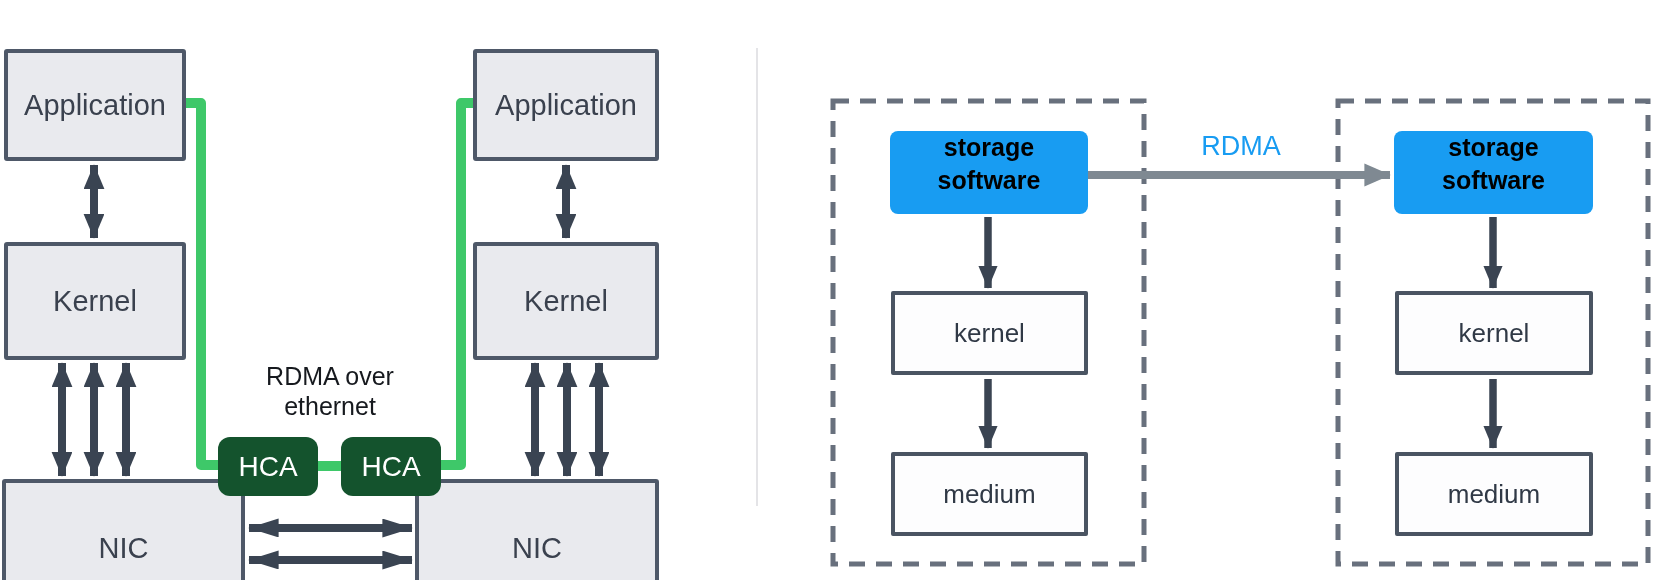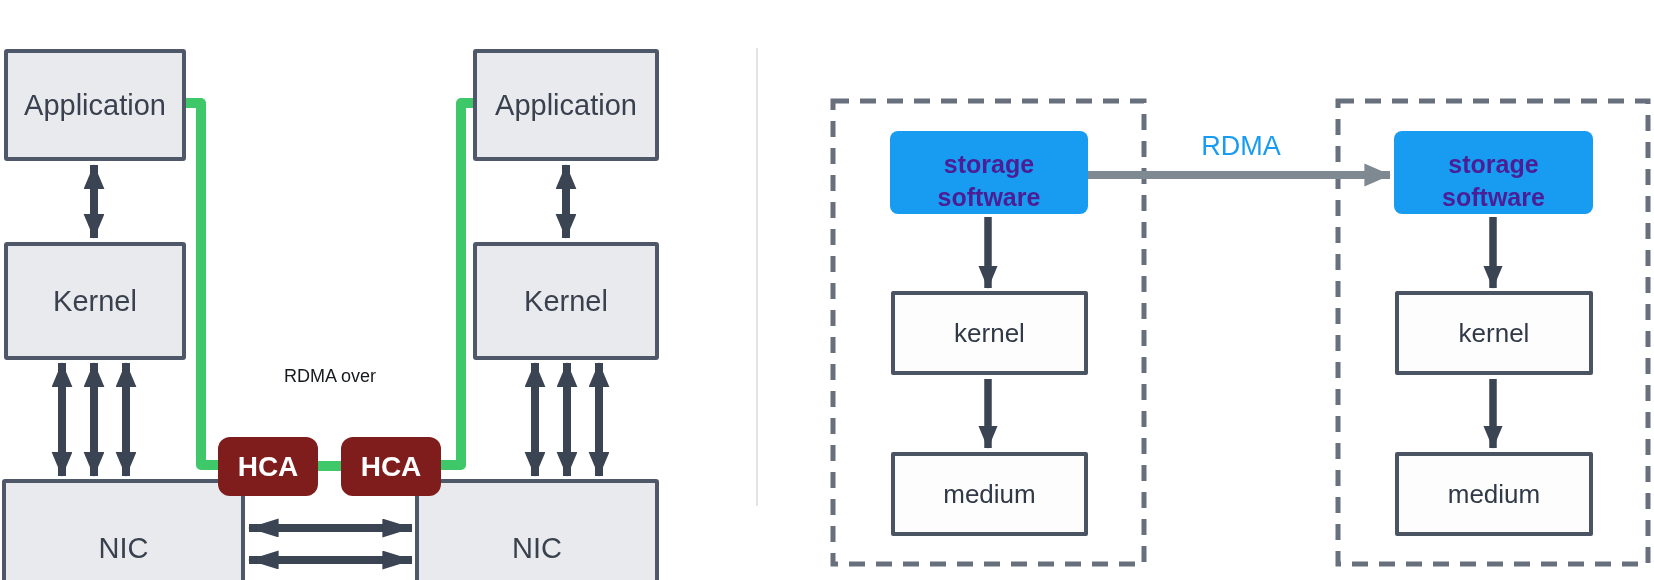--- a/index.html
+++ b/index.html
@@ -29,45 +29,45 @@
     background:#fdfdfe;
     border:4px solid #4a5462;
     border-radius:2px;
     font-size:26px;
     color:#303946;
   }
   .hca{
     position:absolute;
     box-sizing:border-box;
     display:flex;align-items:center;justify-content:center;
-    background:#7f1d1d;
+    background:#14532d;
     border-radius:12px;
     color:#ffffff;
-    font-weight:bold;
+    font-weight:normal;
     font-size:28px;
   }
   .storage{
     position:absolute;
     box-sizing:border-box;
-    display:flex;align-items:flex-end;justify-content:center;
+    display:flex;align-items:flex-start;justify-content:center;
     background:#189cf2;
     border-radius:8px;
-    color:#4c1d95;
+    color:#000000;
     font-weight:bold;
     font-size:25px;
     line-height:33px;
     text-align:center;
     padding:0 28px;
   }
   .link-label{
     position:absolute;
     left:240px;top:316px;width:180px;
     text-align:center;
     color:#16191e;
-    font-size:18px;
+    font-size:25px;
     line-height:30px;
   }
   .rdma-label{
     position:absolute;
     left:1155px;top:86px;width:172px;
     text-align:center;
     color:#189cf2;
     font-weight:normal;
     font-size:27px;
   }
@@ -155,20 +155,21 @@
 
     <div class="hca" style="left:218px;top:392px;width:100px;height:59px;">
       <span>HCA</span>
     </div>
     <div class="hca" style="left:341px;top:392px;width:100px;height:59px;">
       <span>HCA</span>
     </div>
 
     <div class="link-label">
       <div>RDMA over</div>
+      <div>ethernet</div>
     </div>
 
     <div class="storage" style="left:890px;top:86px;width:198px;height:83px;">
       <span>storage software</span>
     </div>
     <div class="box white" style="left:891px;top:246px;width:197px;height:84px;">
       <span>kernel</span>
     </div>
     <div class="box white" style="left:891px;top:407px;width:197px;height:84px;">
       <span>medium</span>

